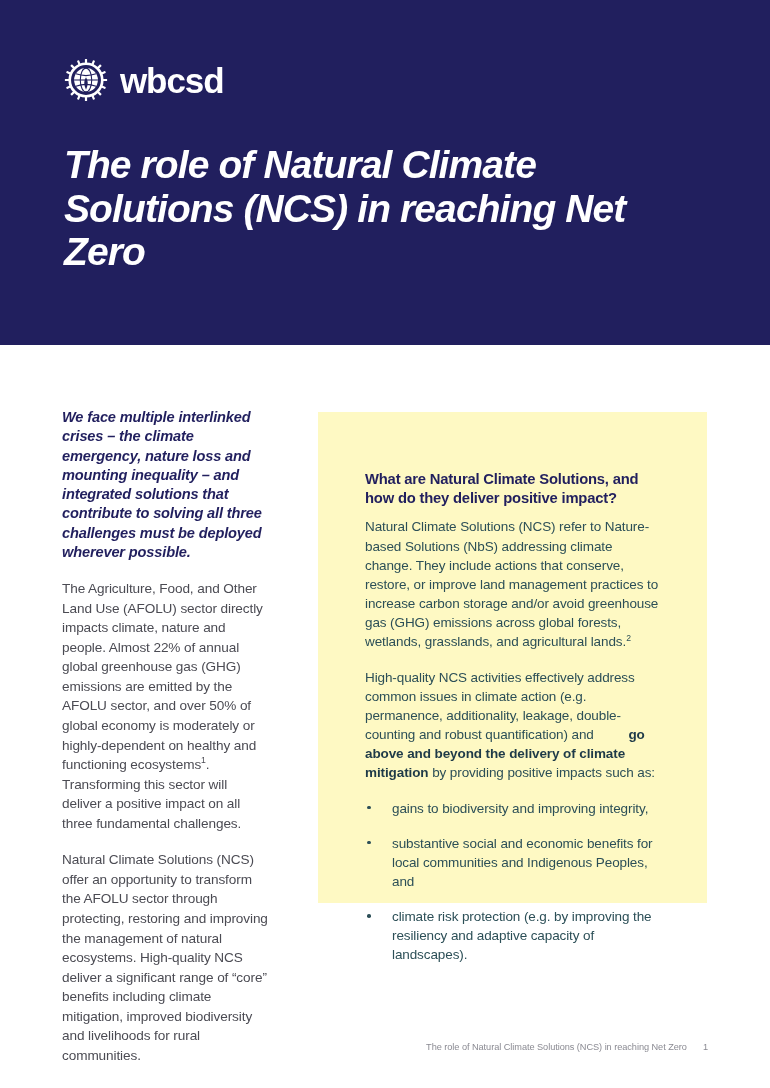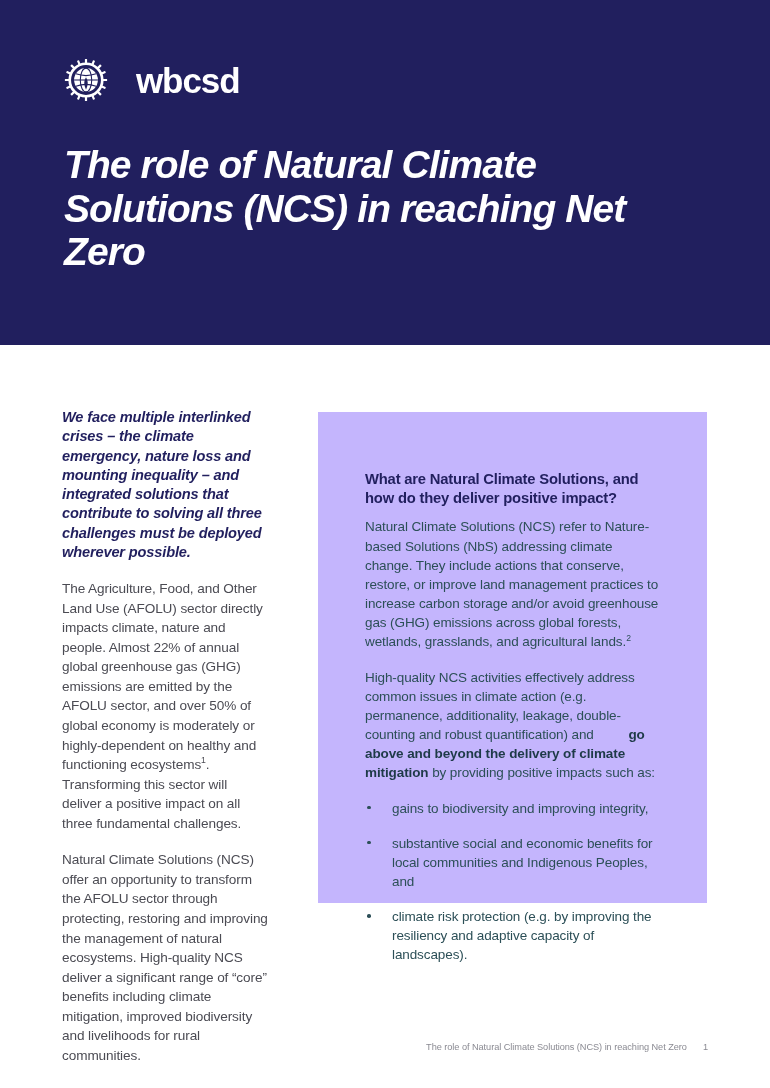--- a/index.html
+++ b/index.html
@@ -24,21 +24,21 @@
     height: 345px;
     background: #211f5e;
   }
 
   .logo-row {
     position: absolute;
     left: 64px;
     top: 58px;
     display: flex;
     align-items: center;
-    gap: 28px;
+    gap: 12px;
   }
   .logo-mark {
     width: 44px;
     height: 44px;
     display: block;
   }
   .logo-word {
     color: #ffffff;
     font-size: 35px;
     font-weight: bold;
@@ -100,21 +100,21 @@
     line-height: 0;
   }
 
   
   .teal-panel {
     position: absolute;
     left: 318px;
     top: 67px;
     width: 389px;
     height: 491px;
-    background: #c4b5fd;
+    background: #fef9c3;
     box-sizing: border-box;
     padding: 58px 44px 0 47px;
   }
   .panel-heading {
     color: #211f5e;
     font-size: 14.8px;
     font-weight: bold;
     line-height: 1.3;
     letter-spacing: -0.2px;
     margin: 0 0 9px 0;

